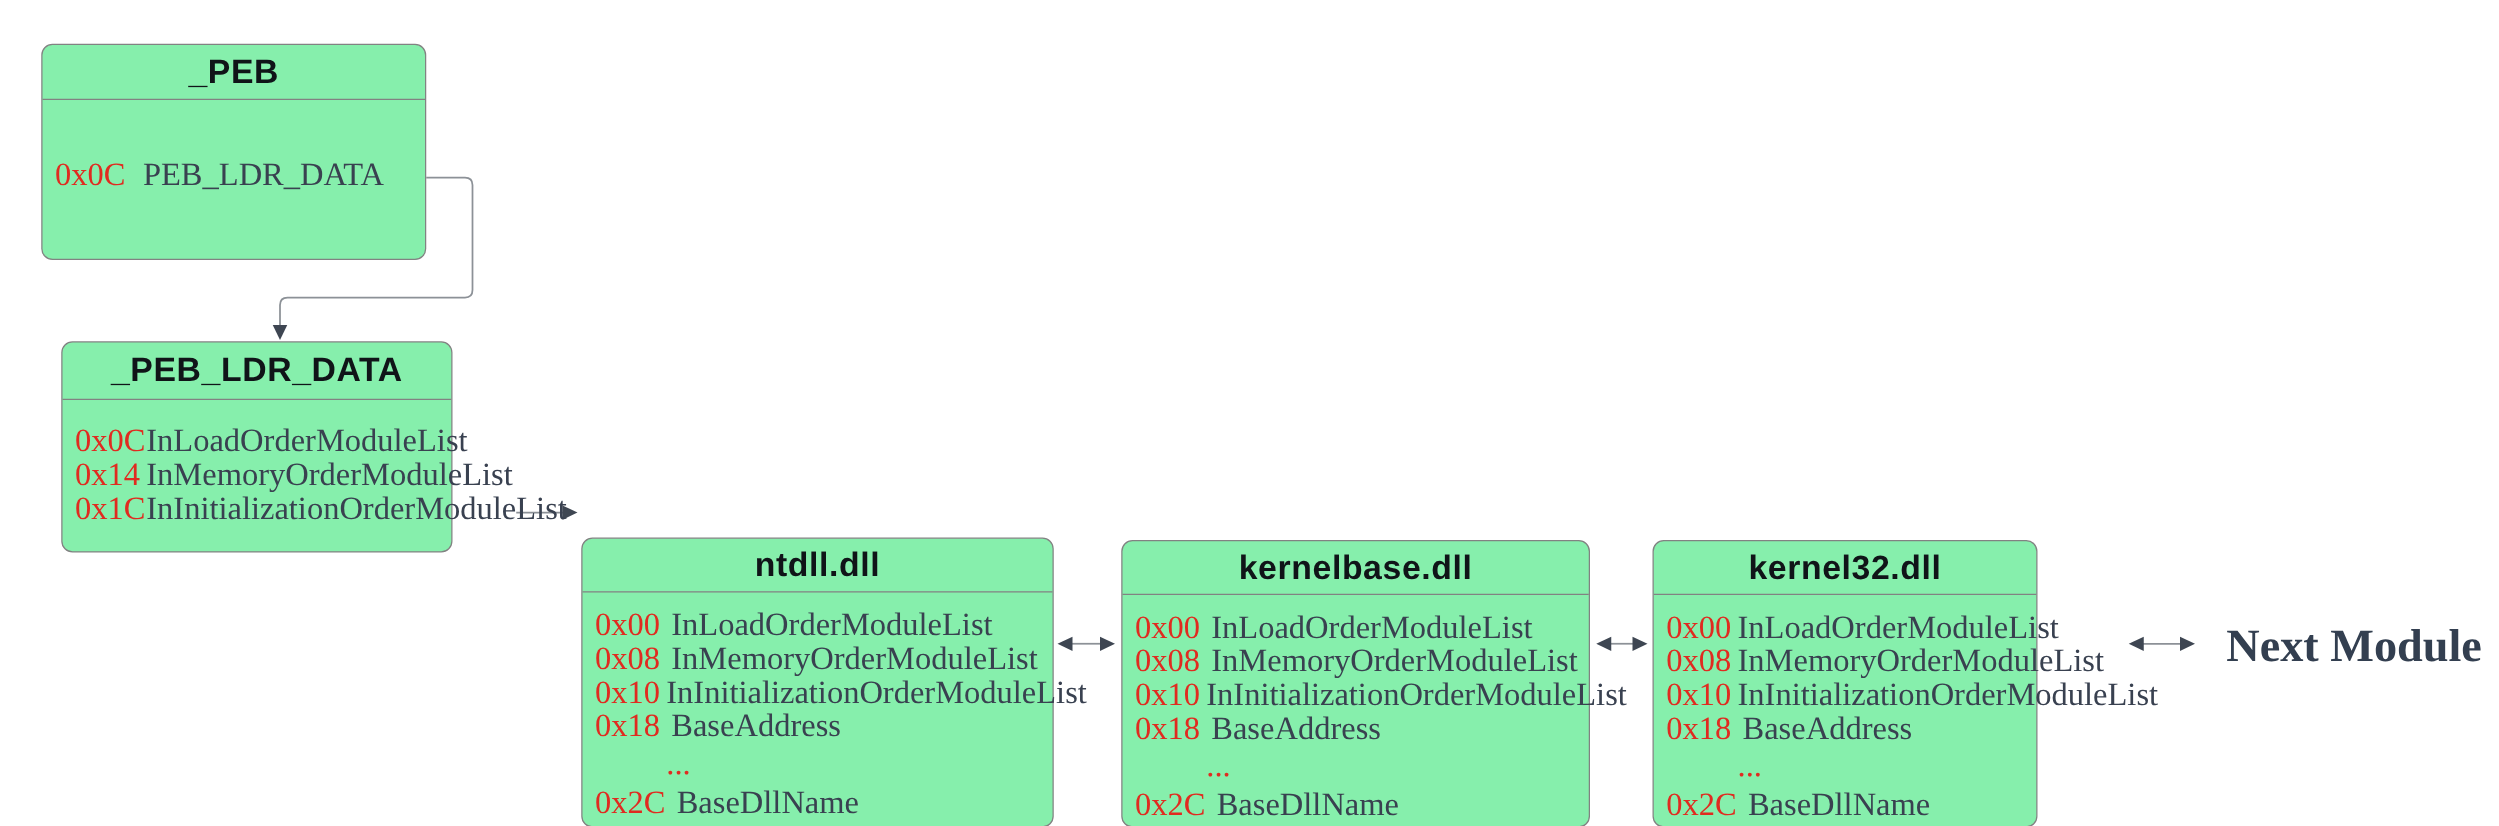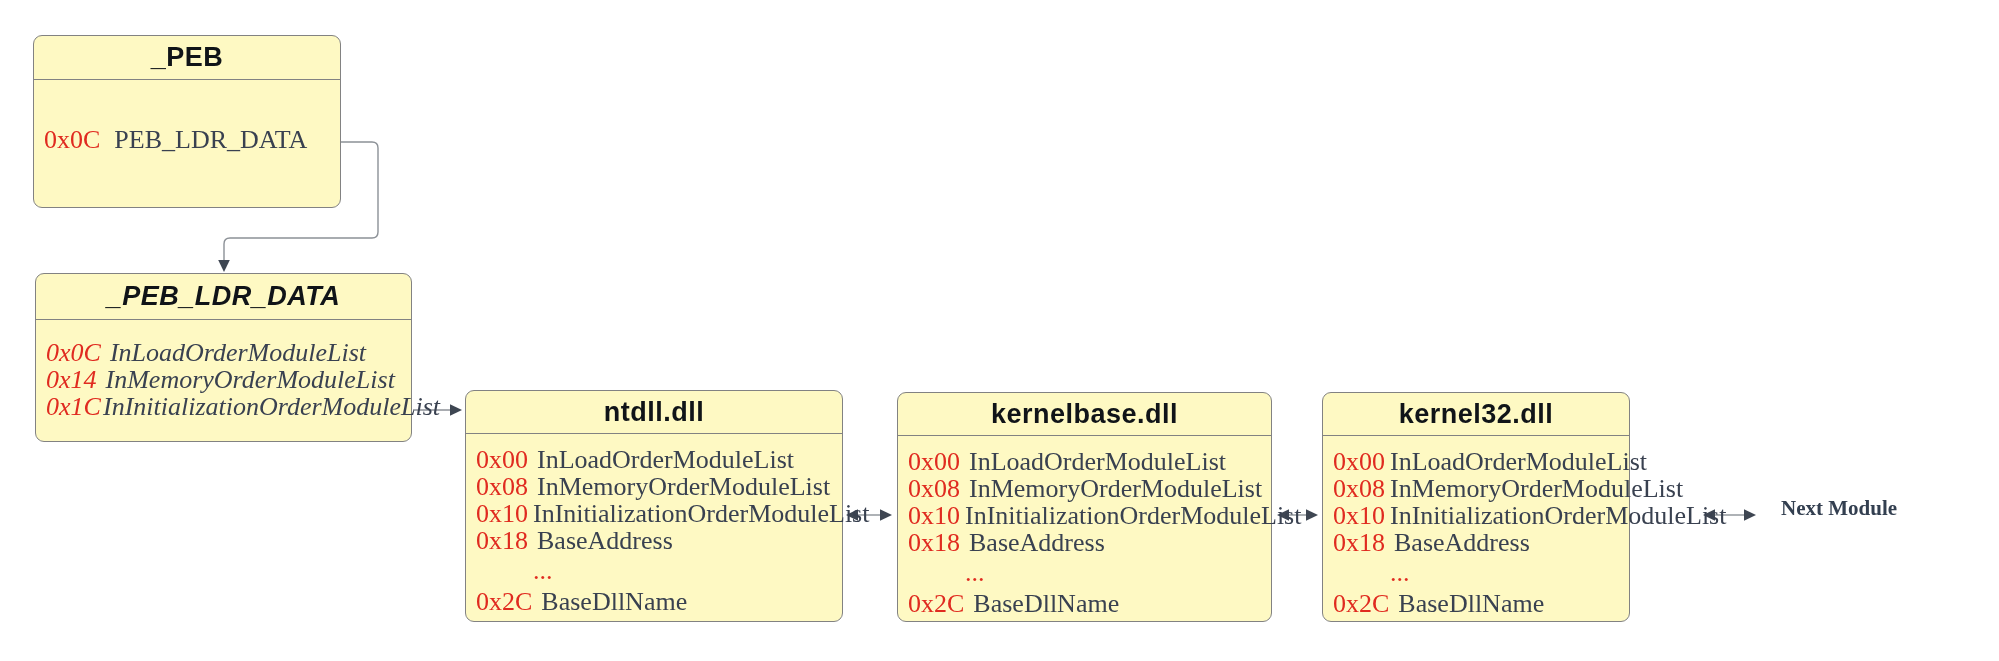--- a/index.html
+++ b/index.html
@@ -19,21 +19,21 @@
     background:var(--bg);
     font-family:"Liberation Serif", serif;
     overflow:hidden;
   }
   #connectors{position:absolute;left:0;top:0;width:1999px;height:661px;}
   #connectors .wire{fill:none;stroke:var(--arrow-line);stroke-width:1.4;}
   #connectors .head{fill:var(--arrow-head);stroke:none;}
 
   .box{
     position:absolute;
-    background:#fef9c3;
+    background:#86efac;
     border:1px solid var(--box-border);
     border-radius:9px;
     box-sizing:border-box;
     text-align:center;
   }
   .box-header{
     display:flex;align-items:center;justify-content:center;
     border-bottom:1px solid var(--box-border);
     box-sizing:border-box;
   }
@@ -61,37 +61,37 @@
   .row .fname{color:var(--field-text);}
   .row.row-ellipsis{line-height:34px;}
   .row.row-ellipsis .fname{color:var(--offset-text);}
 
   
   #box-peb{left:33px;top:35px;width:308px;height:173px;}
   #box-peb .box-header{height:44px;}
   #box-peb .box-body{padding-top:46px;}
   #box-peb .row .offset{margin-right:14px;}
 
-  #box-peb-ldr-data{left:35px;top:273px;width:377px;height:169px;font-style:italic;}
+  #box-peb-ldr-data{left:49px;top:273px;width:313px;height:169px;}
   #box-peb-ldr-data .box-header{height:46px;}
   #box-peb-ldr-data .box-body{padding-top:19px;}
 
-  .module-box{width:378px;height:232px;}
+  .module-box{width:378px;height:232px;margin-top:40px;}
   .module-box .box-header{height:43px;}
   .module-box .box-body{padding-top:12px;}
   #box-ntdll{left:465px;top:390px;}
   #box-kernelbase{left:897px;top:392px;width:375px;height:230px;}
   #box-kernel32{left:1322px;top:392px;width:308px;height:230px;}
 
   #next-module{
     position:absolute;
     left:1781px;top:496px;
     font-family:"Liberation Serif", serif;
     font-weight:bold;
-    font-size:21px;
+    font-size:37px;
     color:var(--next-module-text);
     white-space:nowrap;
   }
 </style>
 </head>
 <body>
 
 <div id="canvas">
 
   <svg id="connectors" viewBox="0 0 1999 661" xmlns="http://www.w3.org/2000/svg">

